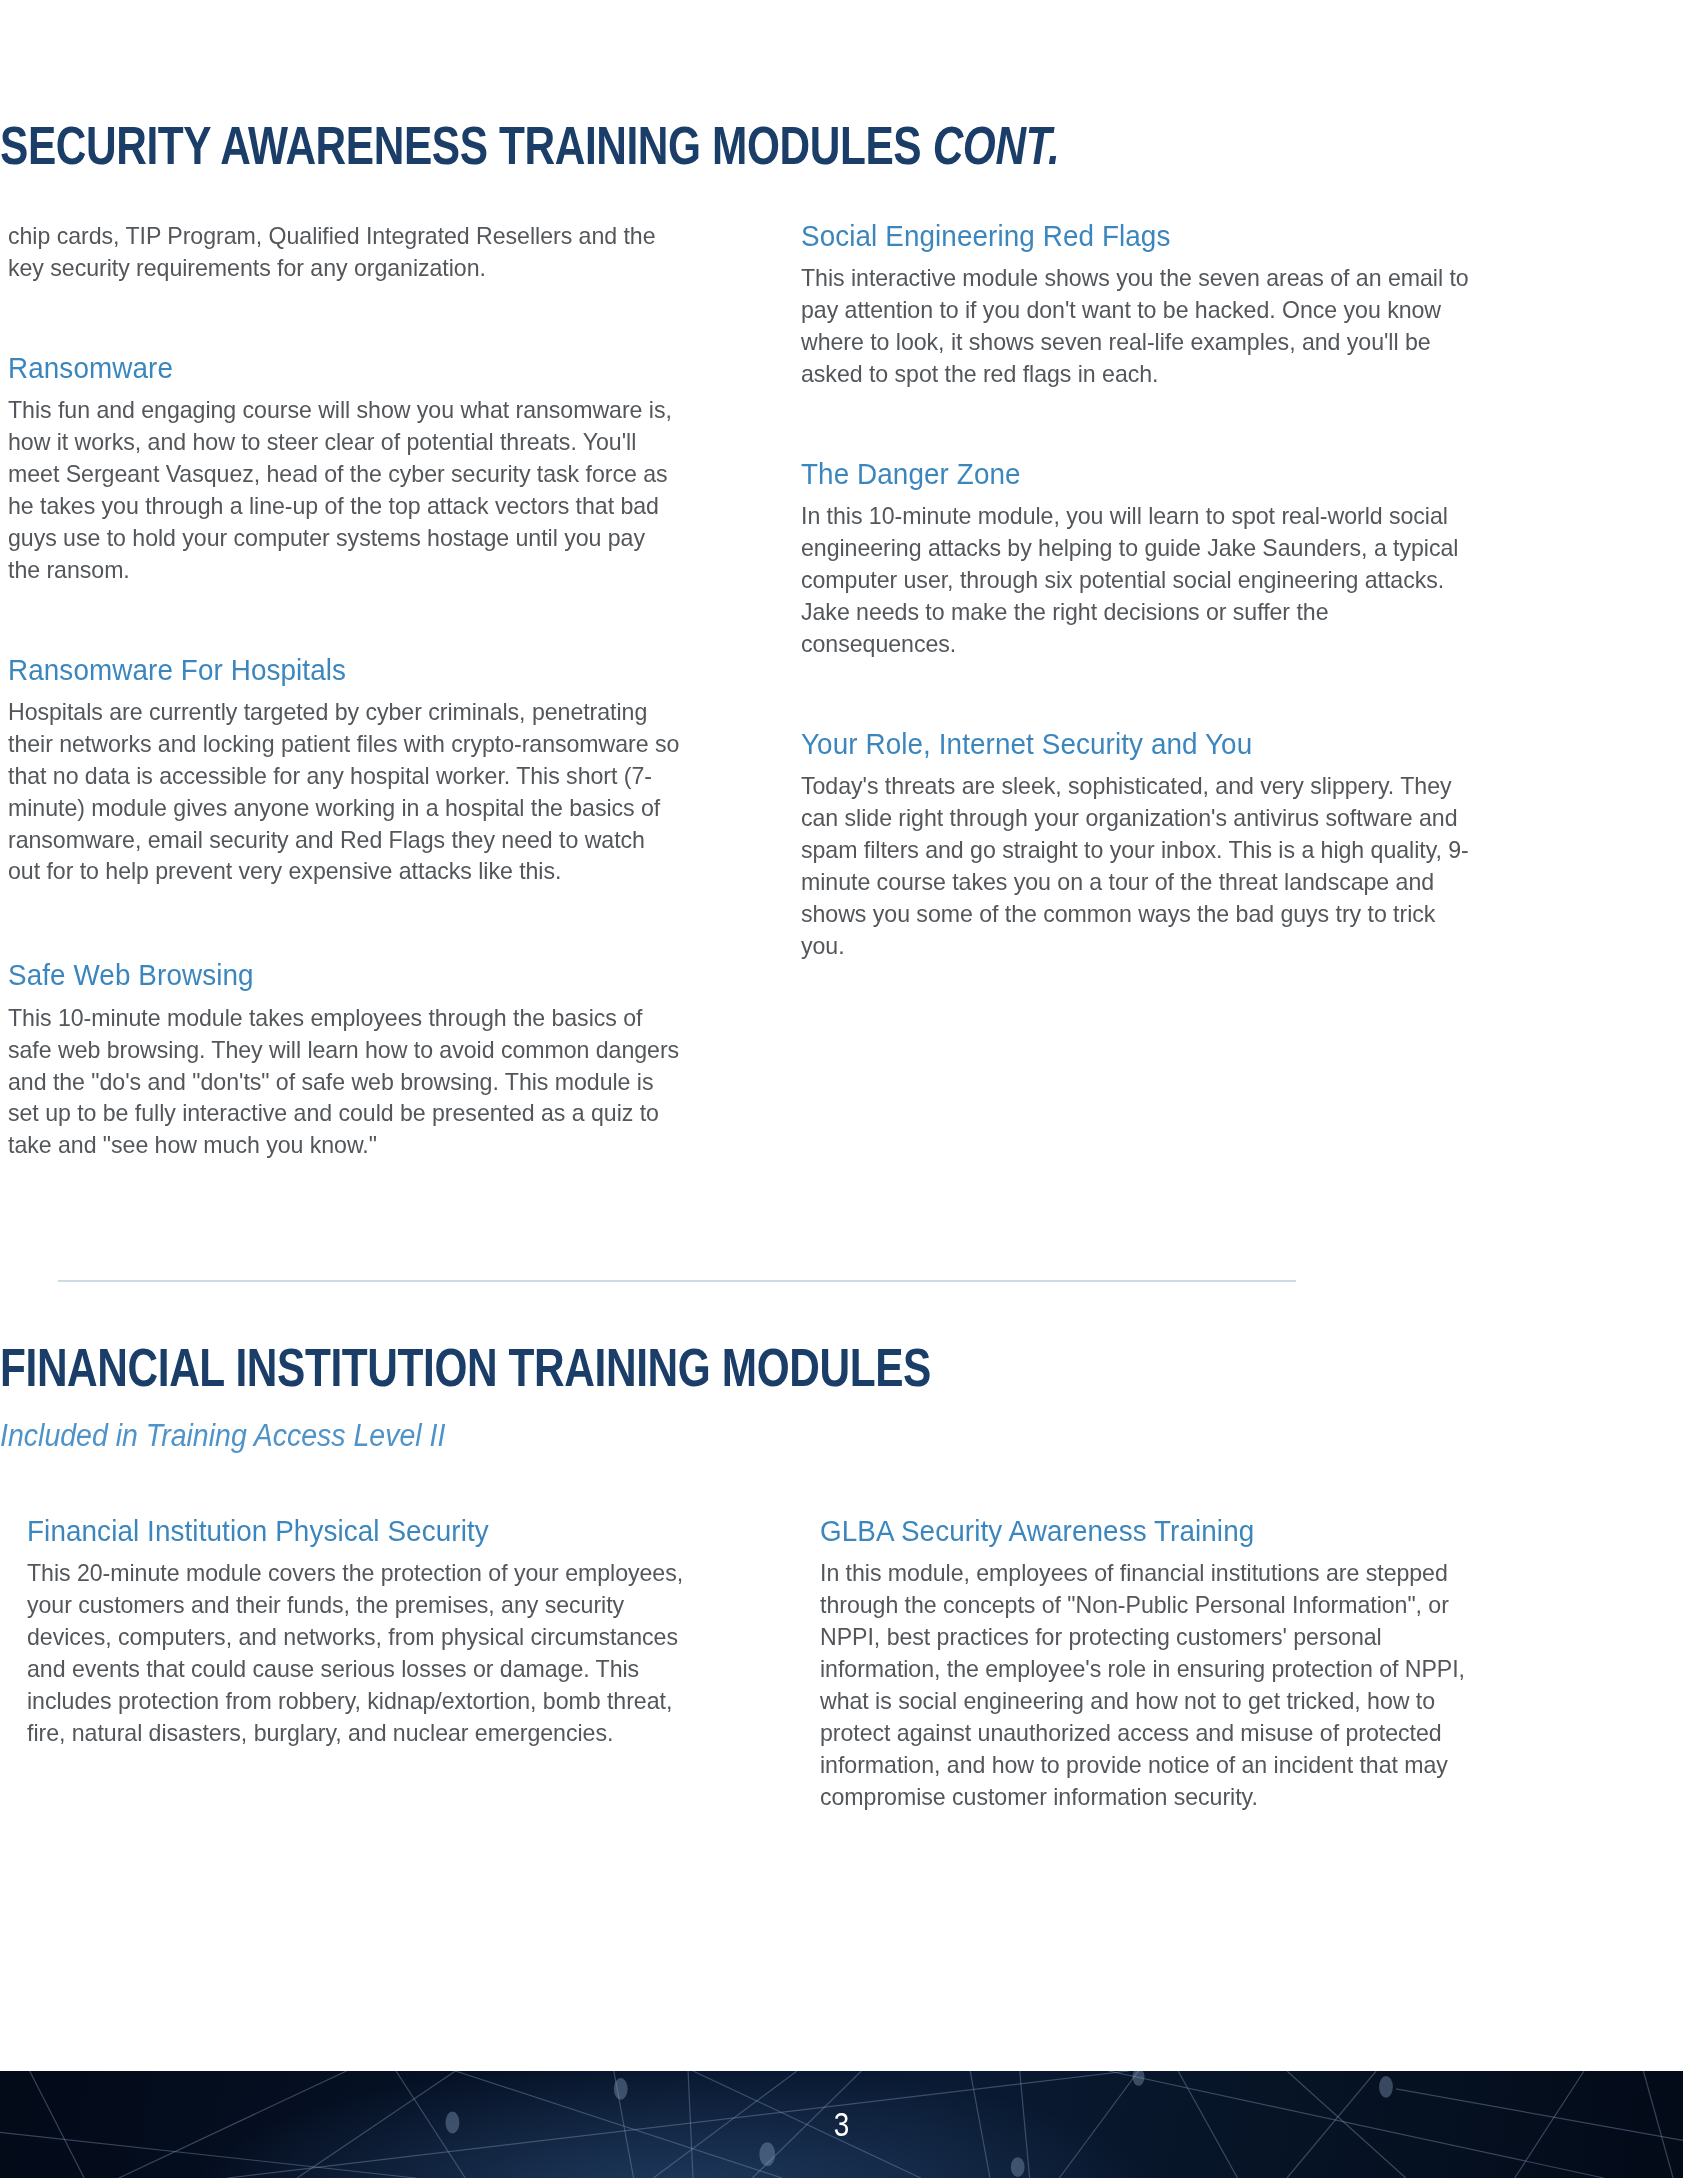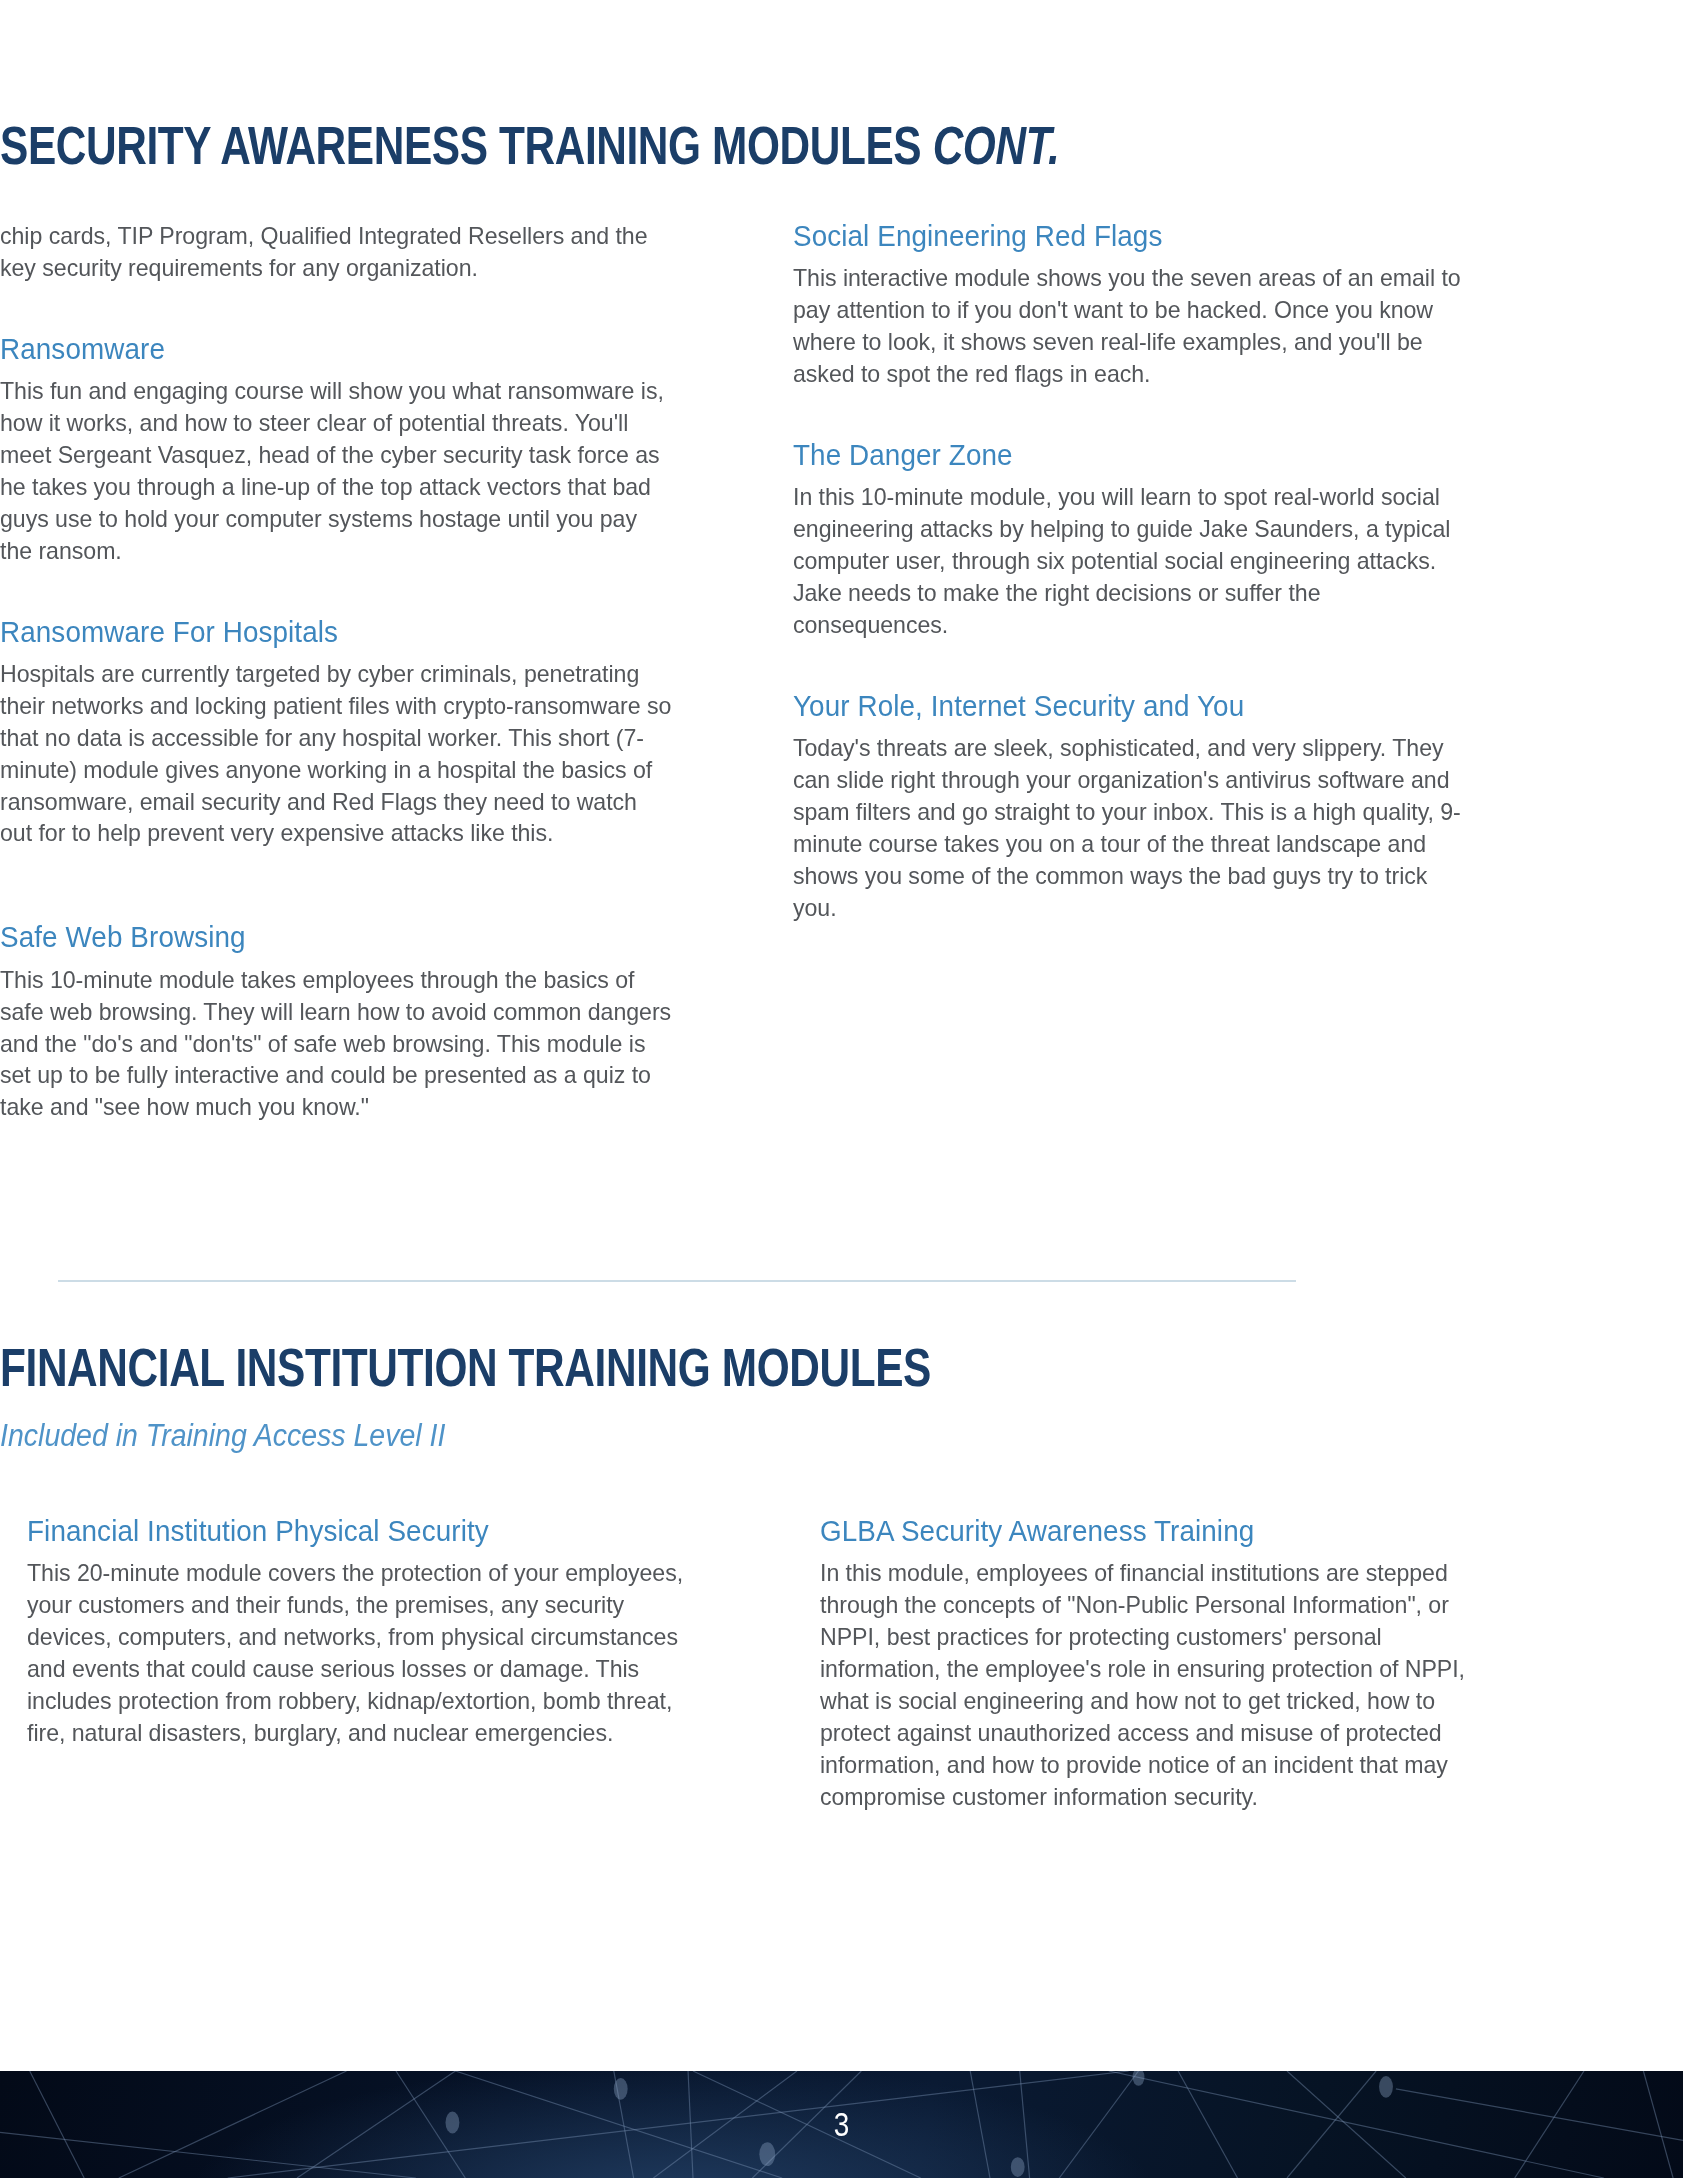--- a/index.html
+++ b/index.html
@@ -63,21 +63,21 @@
   }
 
   
   .cols {
     position: absolute;
     left: 0;
     width: 1491px;
     display: flex;
     gap: 94px;
   }
-  #cols-top { top: 220px; }
+  #cols-top { top: 220px; padding-left: 8px; }
   #cols-bottom { top: 1515px; margin-left: 27px; }
 
   .col {
     width: 699px;
   }
 
   
   .module-heading {
     color: #3c86be;
     font-size: 29px;
@@ -100,21 +100,21 @@
   .lead-body {
     color: #53565a;
     font-size: 24px;
     line-height: 1.33;
     margin: 0;
     letter-spacing: -0.05px;
     transform: scaleX(0.965);
     transform-origin: left top;
   }
   .module {
-    margin-top: 49px;
+    margin-top: 68px;
   }
   .module.first {
     margin-top: 0;
   }
   .module.tight {
     margin-top: 72px;
   }
 
   
   .divider {

